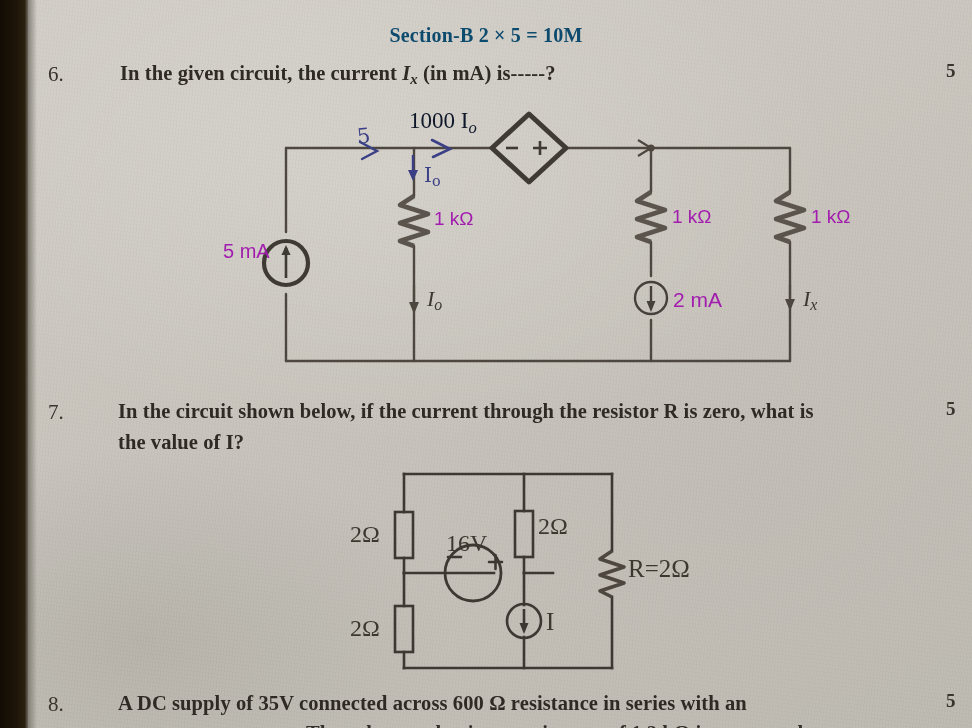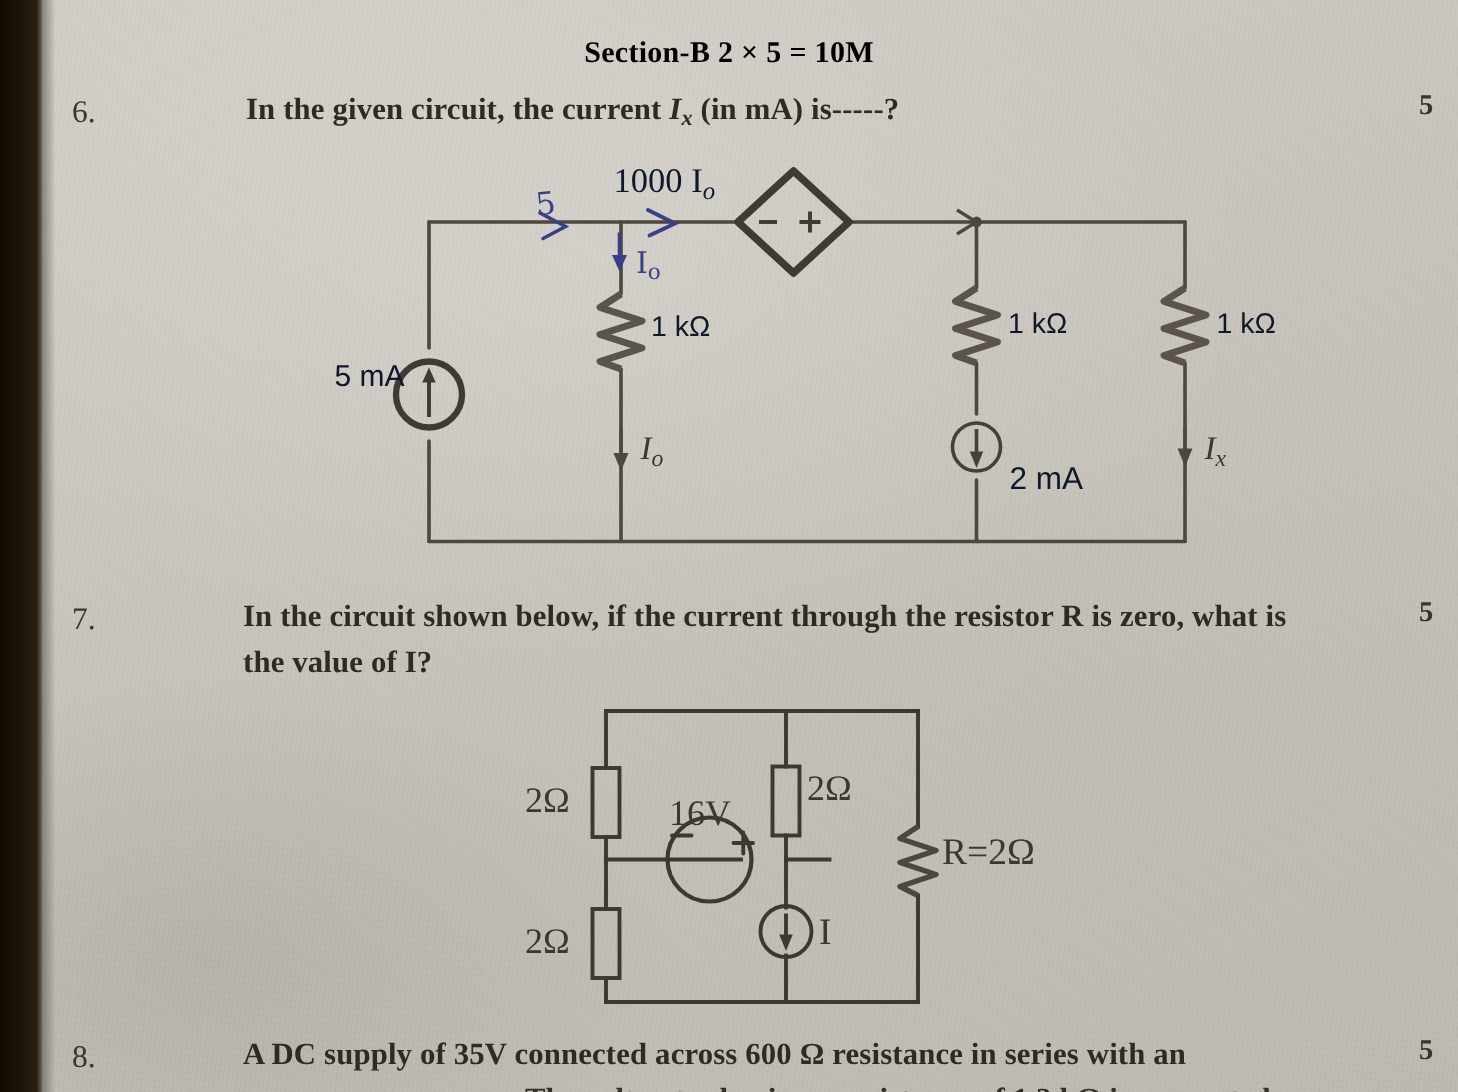--- a/index.html
+++ b/index.html
@@ -50,21 +50,21 @@
   }
   #edge-sheen {
     position: absolute;
     left: 28px; top: 0;
     width: 9px; height: 728px;
     background: linear-gradient(90deg, rgba(120,116,108,0.85), rgba(201,197,189,0));
   }
 
   .txt {
     position: absolute;
-    color: #000000;
+    color: #0c4a6e;
     font-family: "Liberation Serif", serif;
     white-space: nowrap;
   }
   .bold { font-weight: bold; }
   .ital { font-style: italic; }
 
   #section-header {
     left: 0; top: 24px;
     width: 972px;
     text-align: center;
@@ -74,35 +74,34 @@
   }
   .qnum {
     font-size: 21px;
     color: #3a342d;
   }
   .qbody {
     font-size: 20.5px;
     font-weight: bold;
     color: #2f2a24;
     letter-spacing: 0.1px;
-    margin-left: 44px;
   }
   .marks {
     font-size: 19px;
     font-weight: bold;
     color: #3a342d;
   }
   .sub { font-size: 0.72em; vertical-align: -0.28em; }
 
   
   .clabel {
     position: absolute;
     font-family: "Liberation Sans", sans-serif;
     font-size: 19px;
-    color: #0f172a;
+    color: #a21caf;
     white-space: nowrap;
   }
   .clabel-serif {
     position: absolute;
     font-family: "Liberation Serif", serif;
     font-size: 22px;
     color: #3c372f;
     white-space: nowrap;
   }
   .handwrite {
@@ -220,21 +219,21 @@
   </div>
 
   <div class="clabel" style="left:223px; top:240px; font-size:20px;">5 mA</div>
 
   <div class="clabel" style="left:434px; top:208px;">1 kΩ</div>
 
   <div class="clabel" style="left:672px; top:206px;">1 kΩ</div>
 
   <div class="clabel" style="left:811px; top:206px;">1 kΩ</div>
 
-  <div class="clabel" style="left:673px; top:288px; font-size:21px;margin-top:20px;">2 mA</div>
+  <div class="clabel" style="left:673px; top:288px; font-size:21px;">2 mA</div>
 
   <div class="clabel-serif ital" style="left:427px; top:286px;">
     <span>I</span><span class="sub">o</span>
   </div>
 
   <div class="clabel-serif ital" style="left:803px; top:286px;">
     <span>I</span><span class="sub">x</span>
   </div>
 
   <div class="handwrite" style="left:357px; top:124px; font-size:21px; transform:rotate(-6deg);">5</div>

